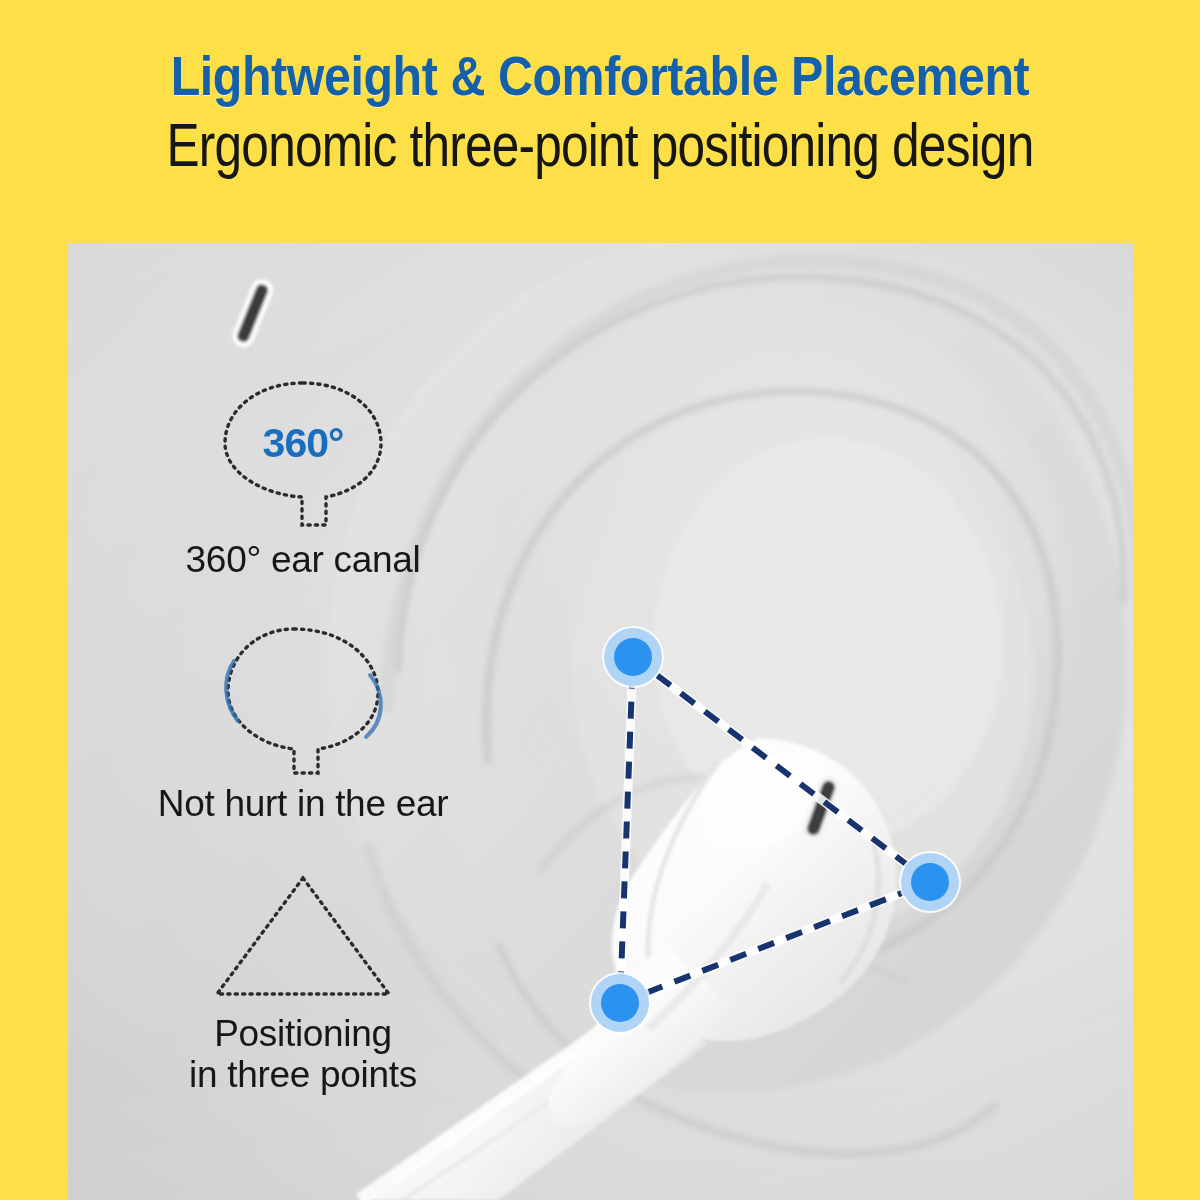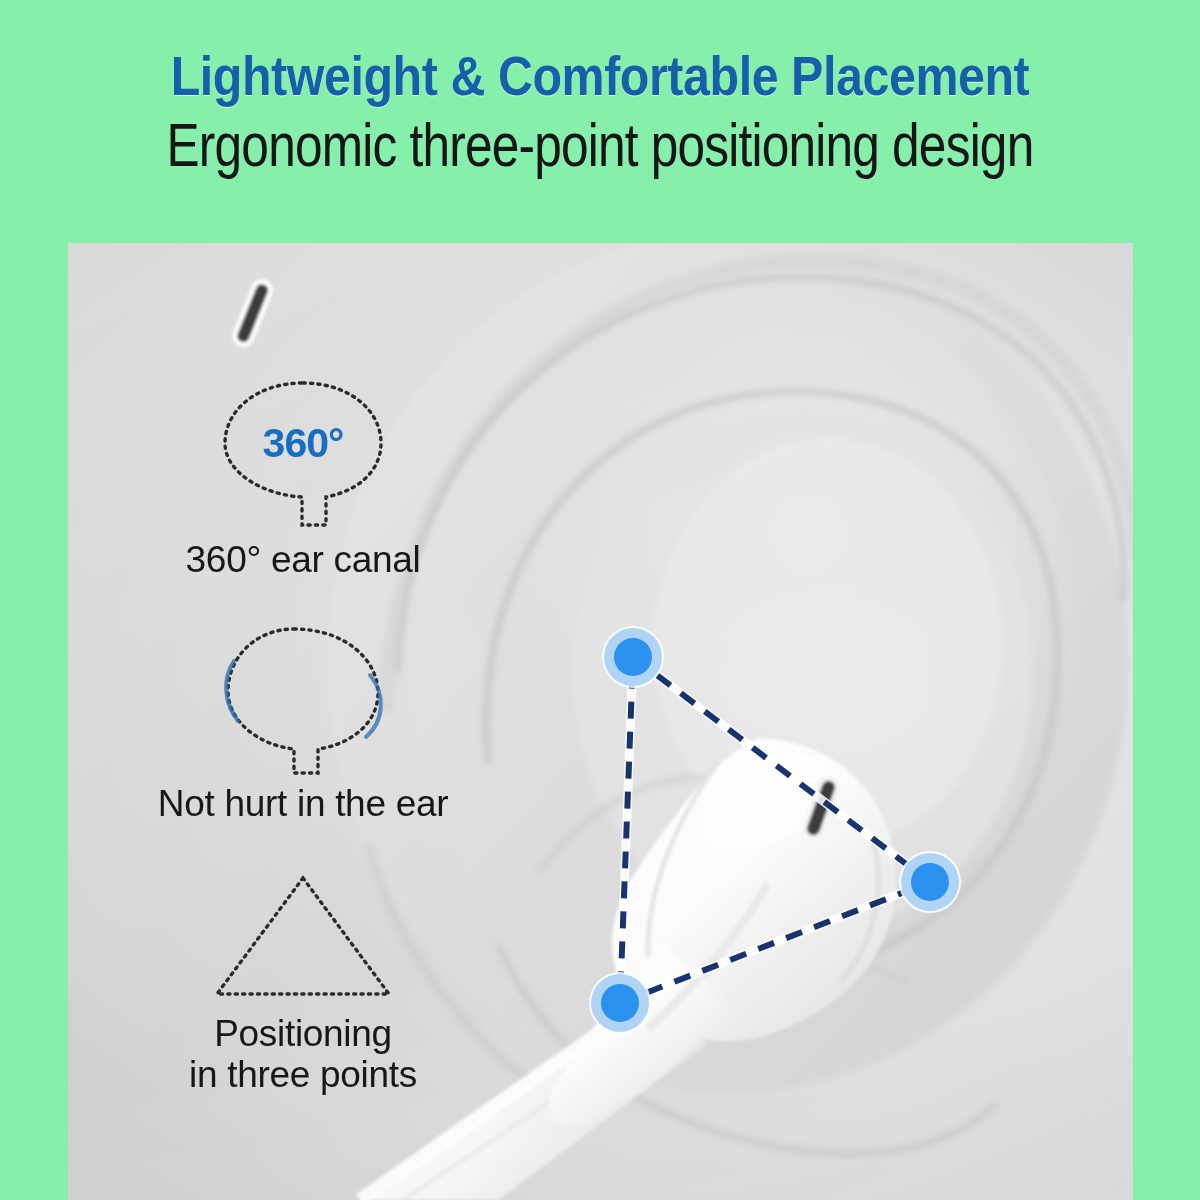--- a/index.html
+++ b/index.html
@@ -13,21 +13,21 @@
     height: 1200px;
     font-family: "Liberation Sans", sans-serif;
     overflow: hidden;
     position: relative;
   }
 
   #root {
     position: relative;
     width: 1200px;
     height: 1200px;
-    background: #86efac;
+    background: #fde047;
   }
 
   
   .heading-block {
     position: absolute;
     left: 0;
     top: 48px;
     width: 1200px;
     text-align: center;
   }

